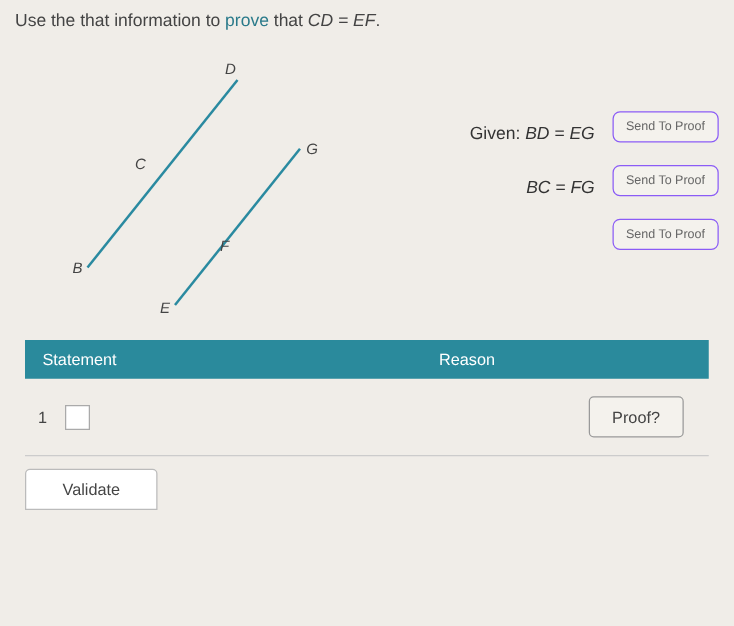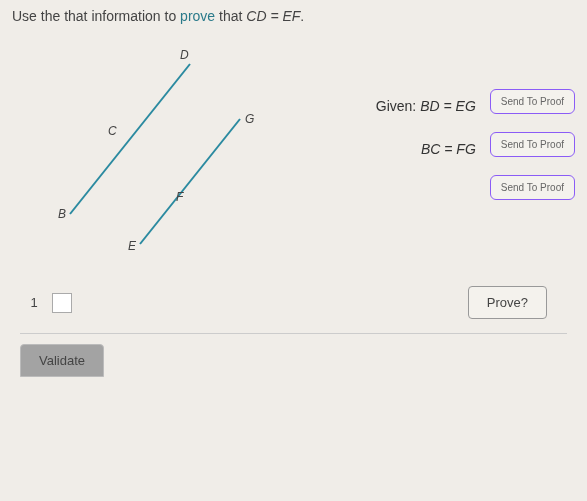--- a/index.html
+++ b/index.html
@@ -108,24 +108,24 @@
       cursor: pointer;
     }
     .footer-row {
       display: flex;
       margin: 10px 20px 0 20px;
     }
     .validate-btn {
       border: 1px solid #bbb;
       border-top-left-radius: 4px;
       border-top-right-radius: 4px;
-      padding: 8px 18px;
+      padding: 8px 29px;
       font-size: 13px;
       color: #444;
-      background: #a3a3a3;
+      background: #ffffff;
       cursor: pointer;
     }
   </style>
 </head>
 <body>
 
 <div class="instruction">
   <span>Use the that information to </span><span class="underline">prove</span><span> that </span><span class="italic">CD = EF</span><span>.</span>
 </div>
 
@@ -155,24 +155,28 @@
       <span class="given-text italic">BC = FG</span>
       <button class="send-btn">Send To Proof</button>
     </div>
     <div class="given-row">
       <button class="send-btn">Send To Proof</button>
     </div>
   </div>
 </div>
 
 <div class="table-wrap">
+  <div class="table-header">
+    <div class="th-statement">Statement</div>
+    <div class="th-reason">Reason</div>
+  </div>
   <div class="table-row">
     <div class="row-num">1</div>
     <div class="stmt-input"></div>
     <div class="reason-cell">
-      <button class="reason-btn">Prove?</button>
+      <button class="reason-btn">Proof?</button>
     </div>
   </div>
 </div>
 
 <div class="footer-row">
   <button class="validate-btn">Validate</button>
 </div>
 
 </body></html>

